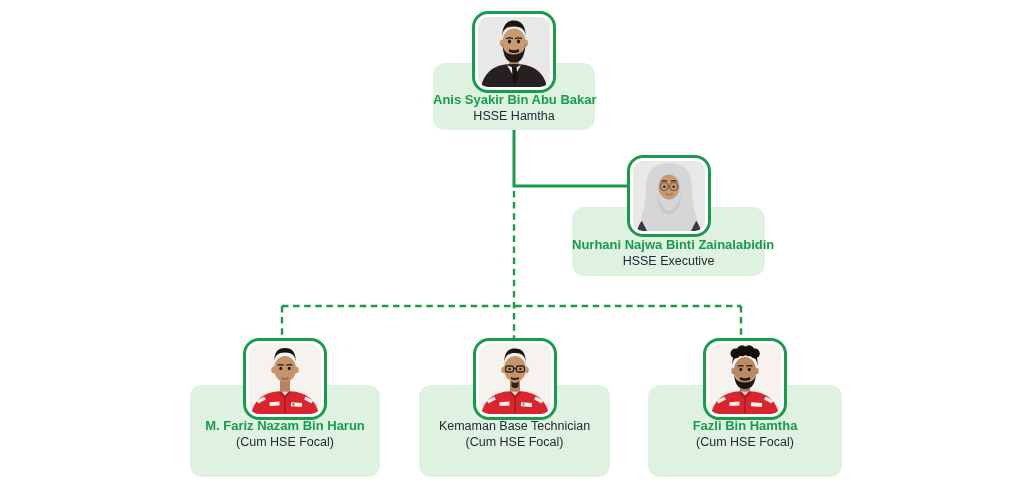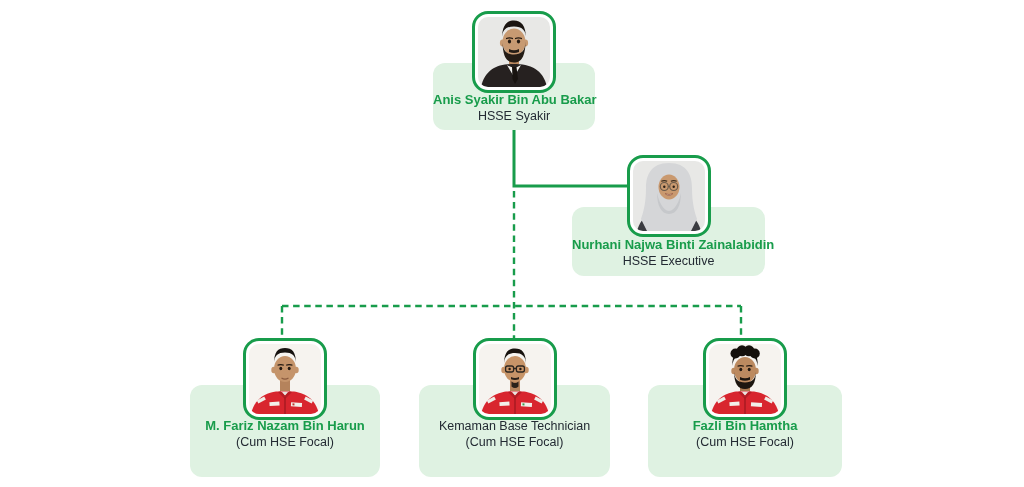--- a/index.html
+++ b/index.html
@@ -53,21 +53,21 @@
     <path d="M514 130 L514 186 L629 186" fill="none" stroke="#189c4b" stroke-width="3"></path>
     <path d="M514 191 L514 340" fill="none" stroke="#189c4b" stroke-width="2.4" stroke-dasharray="6.5 4.6"></path>
     <path d="M282 306 L741 306" fill="none" stroke="#189c4b" stroke-width="2.4" stroke-dasharray="6.5 4.6"></path>
     <path d="M282 306 L282 340" fill="none" stroke="#189c4b" stroke-width="2.4" stroke-dasharray="6.5 4.6"></path>
     <path d="M741 306 L741 340" fill="none" stroke="#189c4b" stroke-width="2.4" stroke-dasharray="6.5 4.6"></path>
   </svg>
 
   <div class="node" id="node-manager">
     <div class="card">
       <div class="name">Anis Syakir Bin Abu Bakar</div>
-      <div class="role">HSSE Syakir</div>
+      <div class="role">HSSE Hamtha</div>
     </div>
     <div class="photo-frame">
       <svg viewBox="0 0 72 70">
         <rect width="72" height="70" fill="#e8e8e6"></rect>
         <ellipse cx="24.5" cy="26" rx="2.6" ry="3.4" fill="#c79a72"></ellipse>
         <ellipse cx="47.5" cy="26" rx="2.6" ry="3.4" fill="#c79a72"></ellipse>
         <path d="M31 36 h10 v11 h-10 z" fill="#b9885f"></path>
         <path d="M3 70 C7 52 20 47 36 47 C52 47 65 52 69 70 Z" fill="#262120"></path>
         <path d="M29 48 L36 60 L43 48 Q39 50.5 36 50.5 Q33 50.5 29 48 Z" fill="#f2f2f0"></path>
         <path d="M34 50 L38.5 50 L40 62 L37 67 L34.5 62 Z" fill="#181310"></path>

